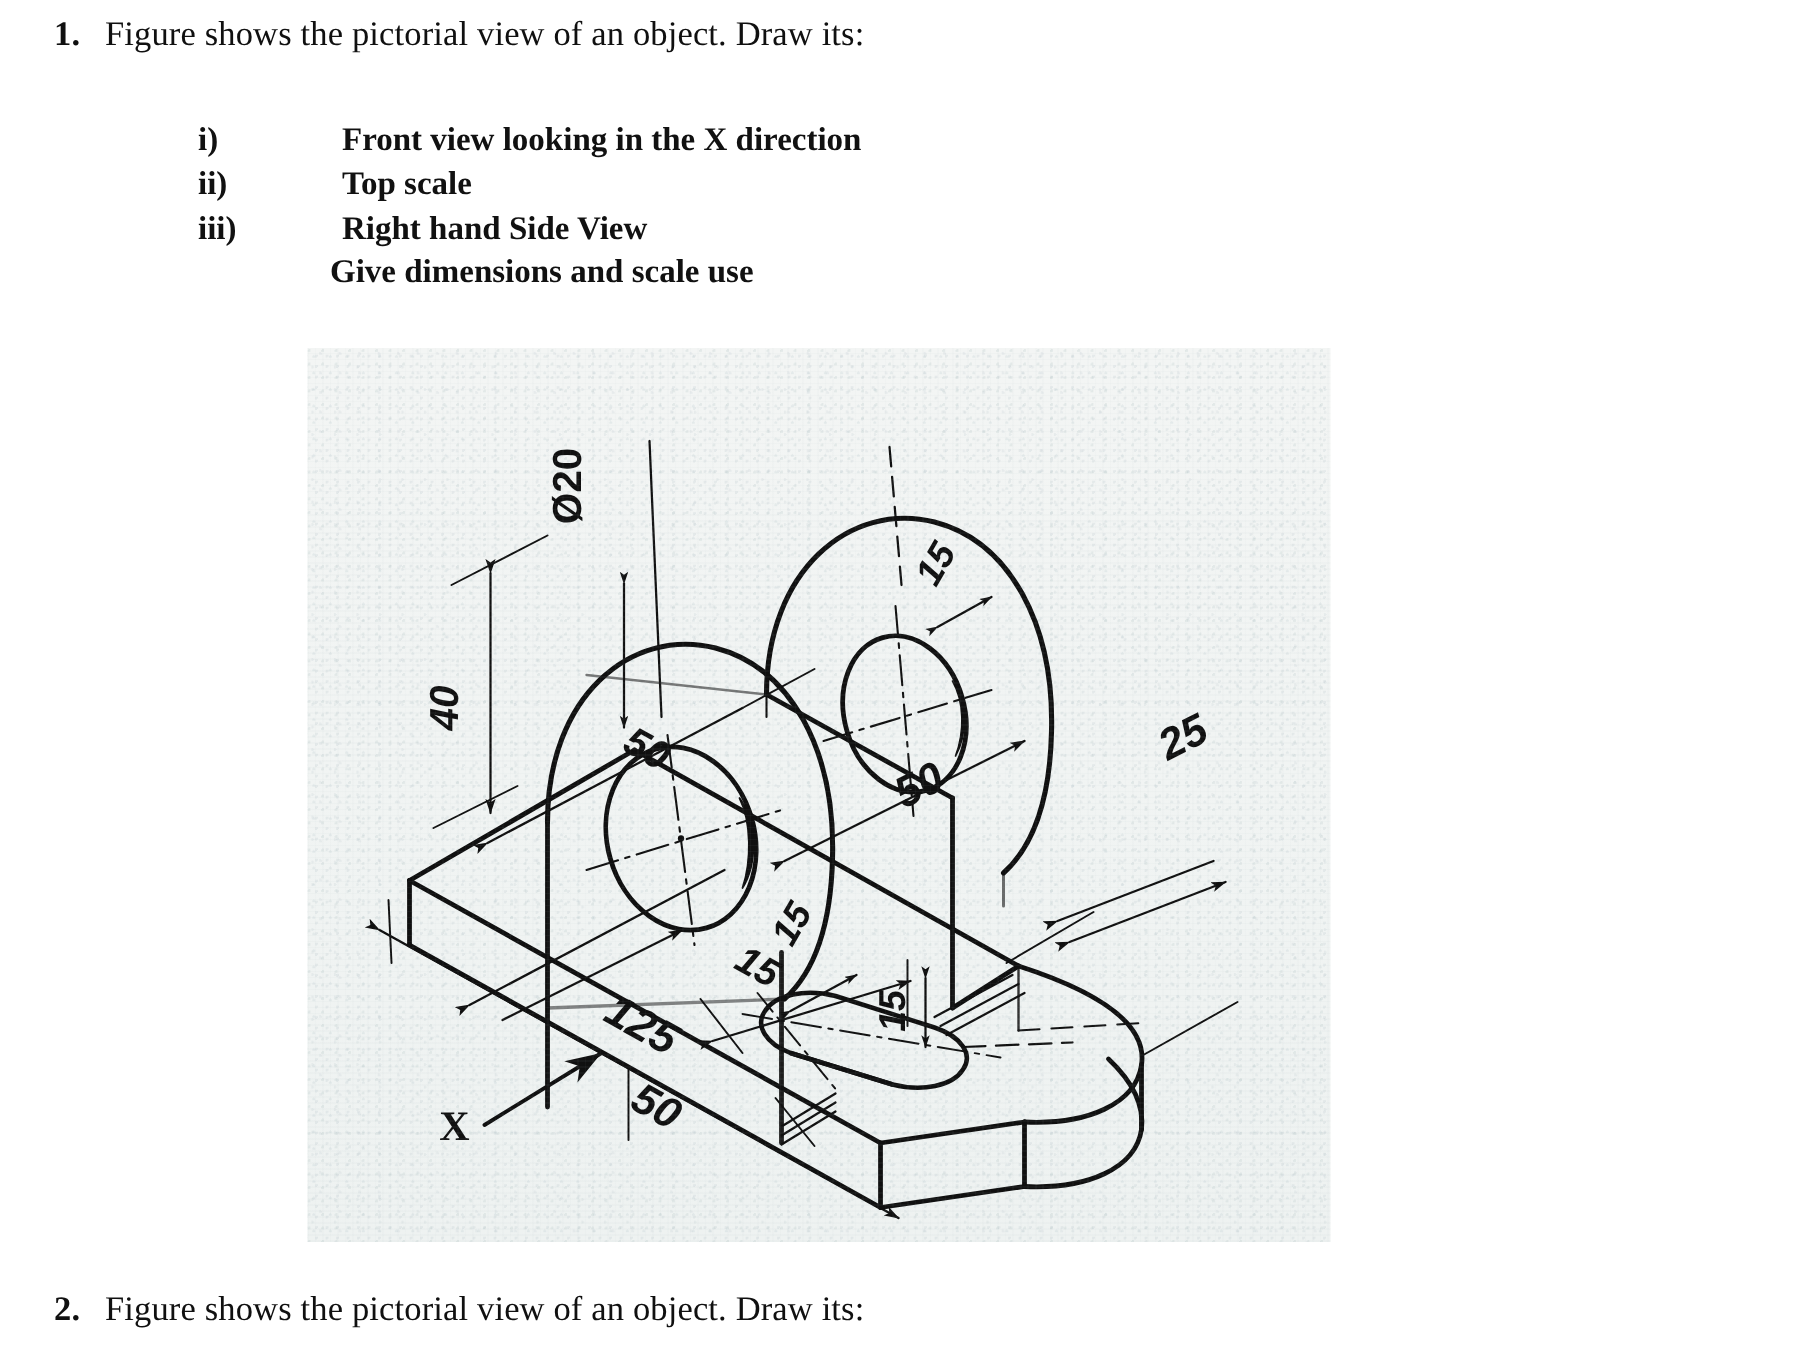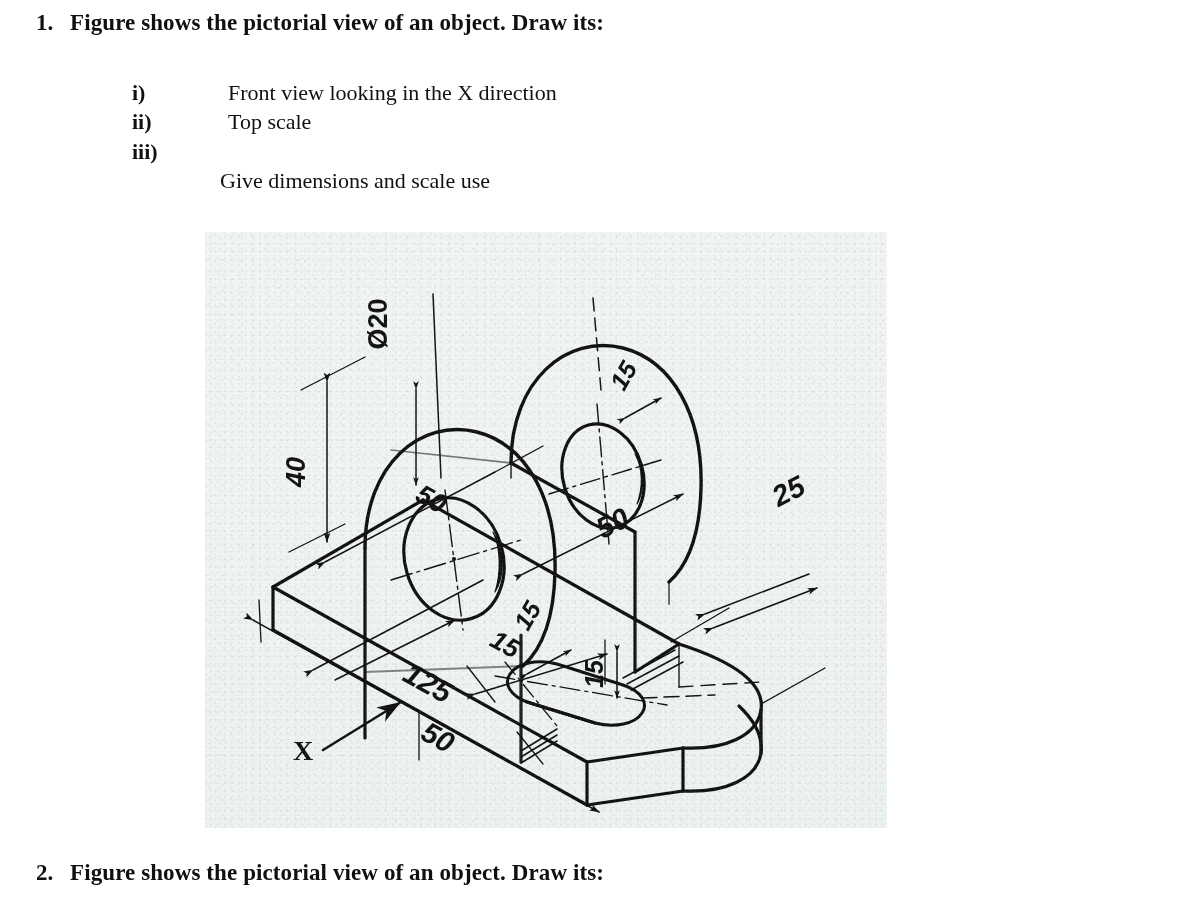--- a/index.html
+++ b/index.html
@@ -31,41 +31,41 @@
     letter-spacing: 0.1px;
     line-height: 1.28;
     color: #101010;
   }
   .q-num {
     width: 34px;
     flex: 0 0 34px;
     text-align: left;
     font-weight: bold;
   }
-  .q-text { font-weight: bold; }
+  .q-text { font-weight: normal; }
 
   #q1-list {
     position: absolute;
     left: 132px;
     top: 78px;
     width: 760px;
   }
   .sub-line {
     display: flex;
     align-items: baseline;
     font-size: 22px;
     font-weight: bold;
     line-height: 1.33;
     color: #111111;
   }
   .sub-roman {
     width: 96px;
     flex: 0 0 96px;
   }
-  .sub-text { font-weight: normal; }
+  .sub-text { font-weight: bold; }
   .sub-line.indented .sub-roman { visibility: hidden; }
   .sub-line.indented .sub-text { margin-left: -8px; text-align: center; }
 
   
   #q2-block {
     position: absolute;
     left: 36px;
     top: 858px;
     width: 1000px;
   }
@@ -116,20 +116,21 @@
   <div class="sub-line">
     <span class="sub-roman">i)</span>
     <span class="sub-text">Front view looking in the X direction</span>
   </div>
   <div class="sub-line">
     <span class="sub-roman">ii)</span>
     <span class="sub-text">Top scale</span>
   </div>
   <div class="sub-line">
     <span class="sub-roman">iii)</span>
+    <span class="sub-text">Right hand Side View</span>
   </div>
   <div class="sub-line indented">
     <span class="sub-roman"></span>
     <span class="sub-text">Give dimensions and scale use</span>
   </div>
 </div>
 
 <div id="figure-scan">
   <svg id="figure-svg" viewBox="0 0 682 596" preserveAspectRatio="none">
     <defs>

